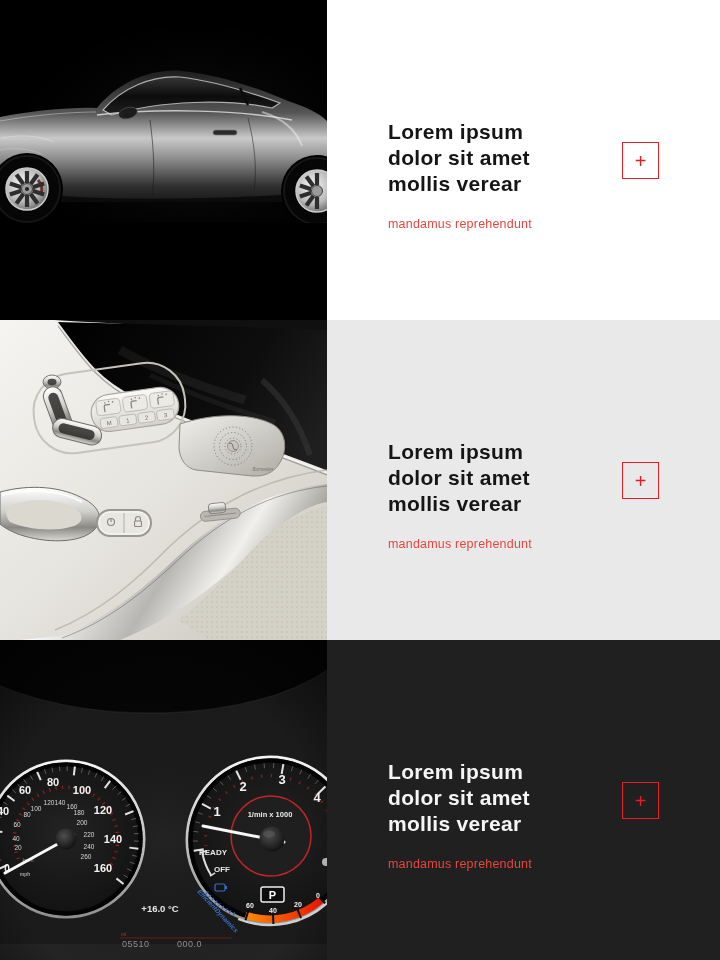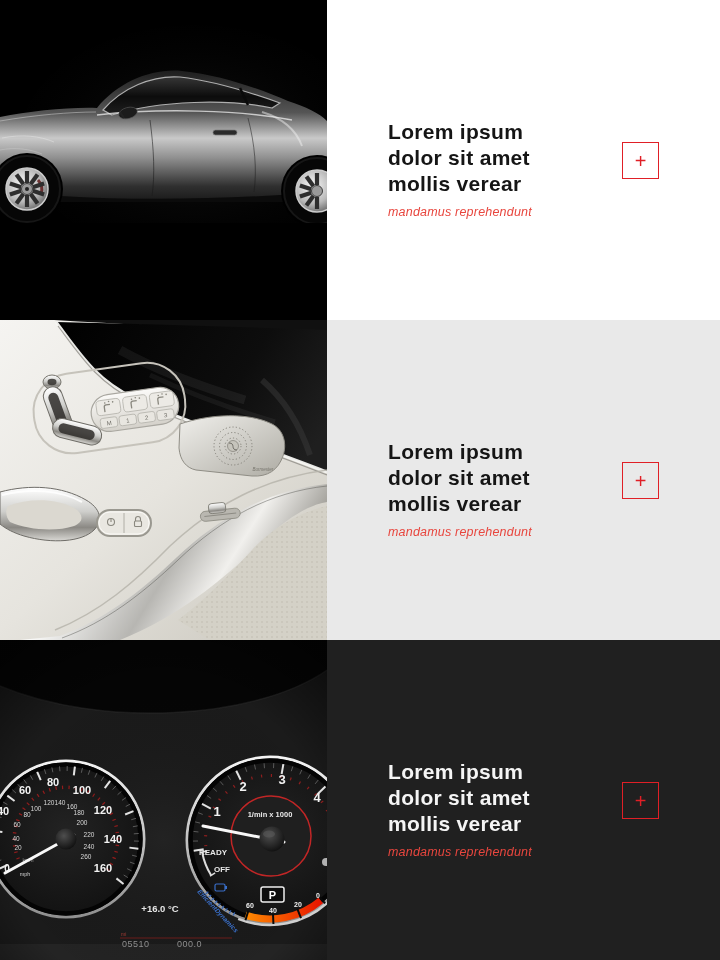--- a/index.html
+++ b/index.html
@@ -7,21 +7,21 @@
   .row{display:flex;height:320px;width:720px;}
   .figure{flex:0 0 327px;width:327px;height:320px;overflow:hidden;}
   .figure svg{display:block;width:327px;height:320px;}
   .content{position:relative;flex:1;height:377px;padding-left:40px;}
   .row--white .content{background:#ffffff;}
   .row--gray  .content{background:#e9e9e9;}
   .row--dark  .content{background:#202020;}
   .textblock{position:absolute;left:61px;top:119px;}
   .h-line{font-size:21px;font-weight:bold;line-height:26px;letter-spacing:0.3px;color:#151515;}
   .row--dark .h-line{color:#f5f5f5;}
-  .subtitle{margin-top:8px;font-size:12.5px;letter-spacing:0.2px;color:#e8463e;font-style:italic;}
+  .subtitle{margin-top:20px;font-size:12.5px;letter-spacing:0.2px;color:#e8463e;}
   .plus-btn{position:absolute;left:295px;top:142px;width:37px;height:37px;
     border:1.5px solid #e01f26;background:transparent;color:#e01f26;
     font-size:20px;font-weight:400;line-height:0;display:flex;align-items:center;justify-content:center;
     padding:0;cursor:pointer;font-family:"Liberation Sans",sans-serif;}
   text{font-family:"Liberation Sans",sans-serif;}
 </style>
 </head>
 <body>
 
 <div class="row row--white">

